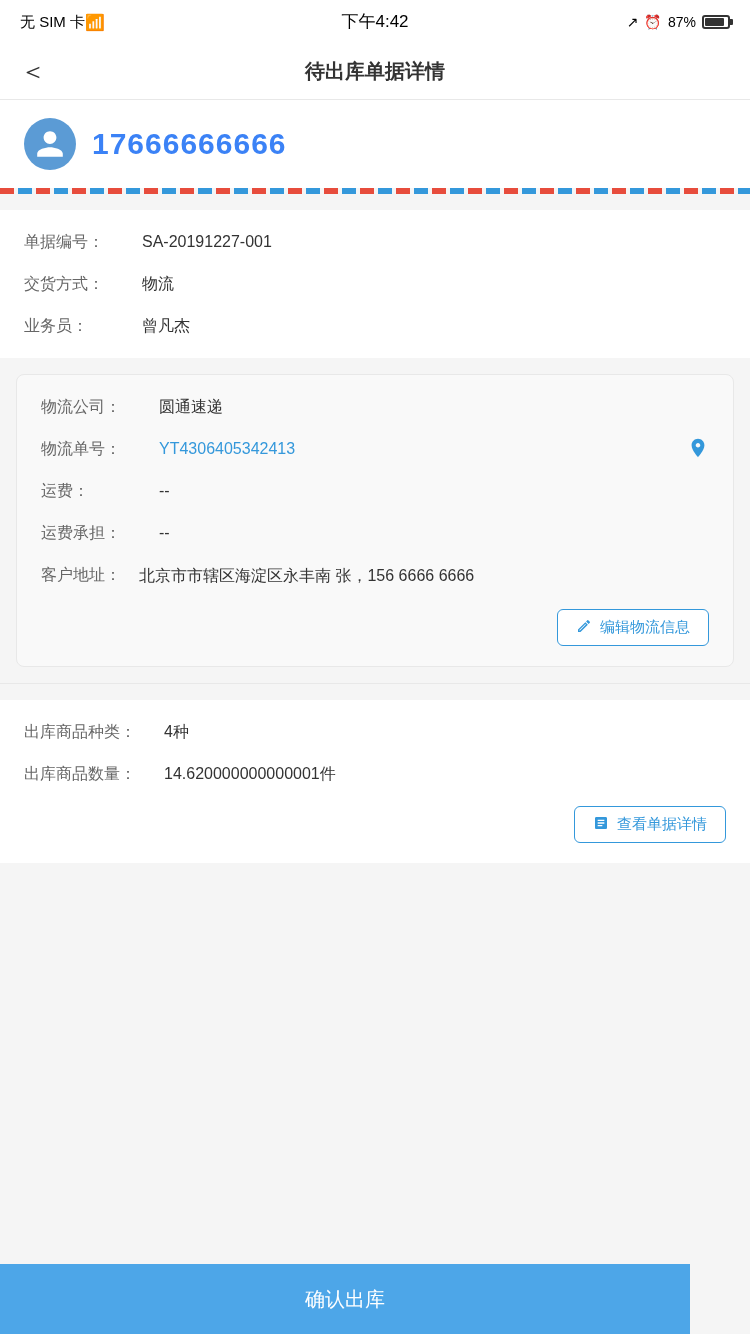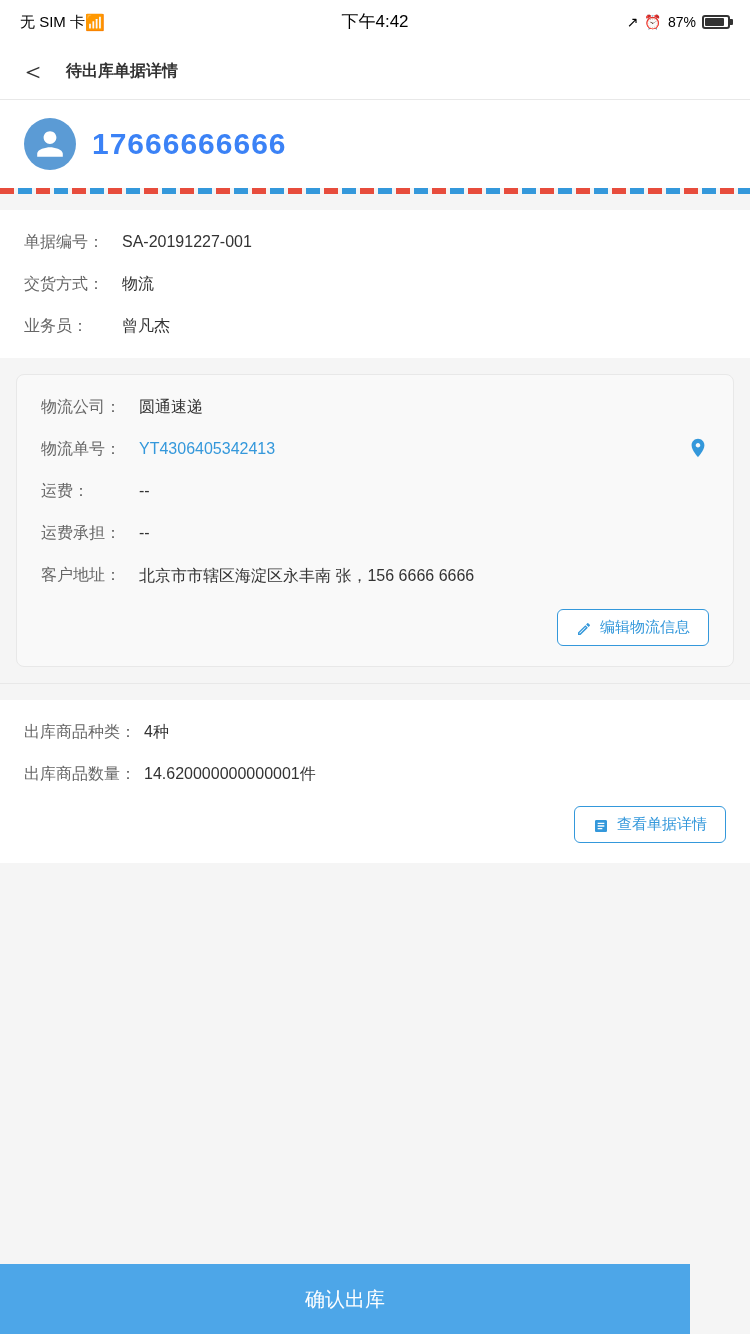--- a/index.html
+++ b/index.html
@@ -84,21 +84,22 @@
       border-bottom: 1px solid #e8e8e8;
     }
     .nav-back {
       font-size: 26px;
       color: #333;
       cursor: pointer;
       margin-right: 20px;
     }
     .nav-title {
       flex: 1;
-      font-size: 16px;
+      text-align: center;
+      font-size: 20px;
       font-weight: 600;
       color: #333;
       margin-right: 46px;
     }
 
     
     .dashed-divider {
       height: 6px;
       background: repeating-linear-gradient(
         90deg,
@@ -165,20 +166,21 @@
     .info-label {
       color: #666;
       min-width: 90px;
       text-align: left;
       margin-right: 8px;
       flex-shrink: 0;
     }
     .info-value {
       color: #333;
       flex: 1;
+      margin-left: 20px;
     }
     .info-value.blue {
       color: #3498db;
     }
 
     
     .logistics-card {
       background: #f9f9f9;
       border: 1px solid #e8e8e8;
       border-radius: 8px;
@@ -215,21 +217,21 @@
       margin-top: 20px;
     }
     .btn-outline {
       border: 1px solid #3498db;
       border-radius: 6px;
       padding: 8px 18px;
       font-size: 15px;
       color: #3498db;
       background: #fff;
       display: flex;
-      align-items: flex-end;
+      align-items: flex-start;
       gap: 8px;
       cursor: pointer;
     }
     .btn-outline svg {
       width: 16px;
       height: 16px;
       fill: #3498db;
     }
 
     

